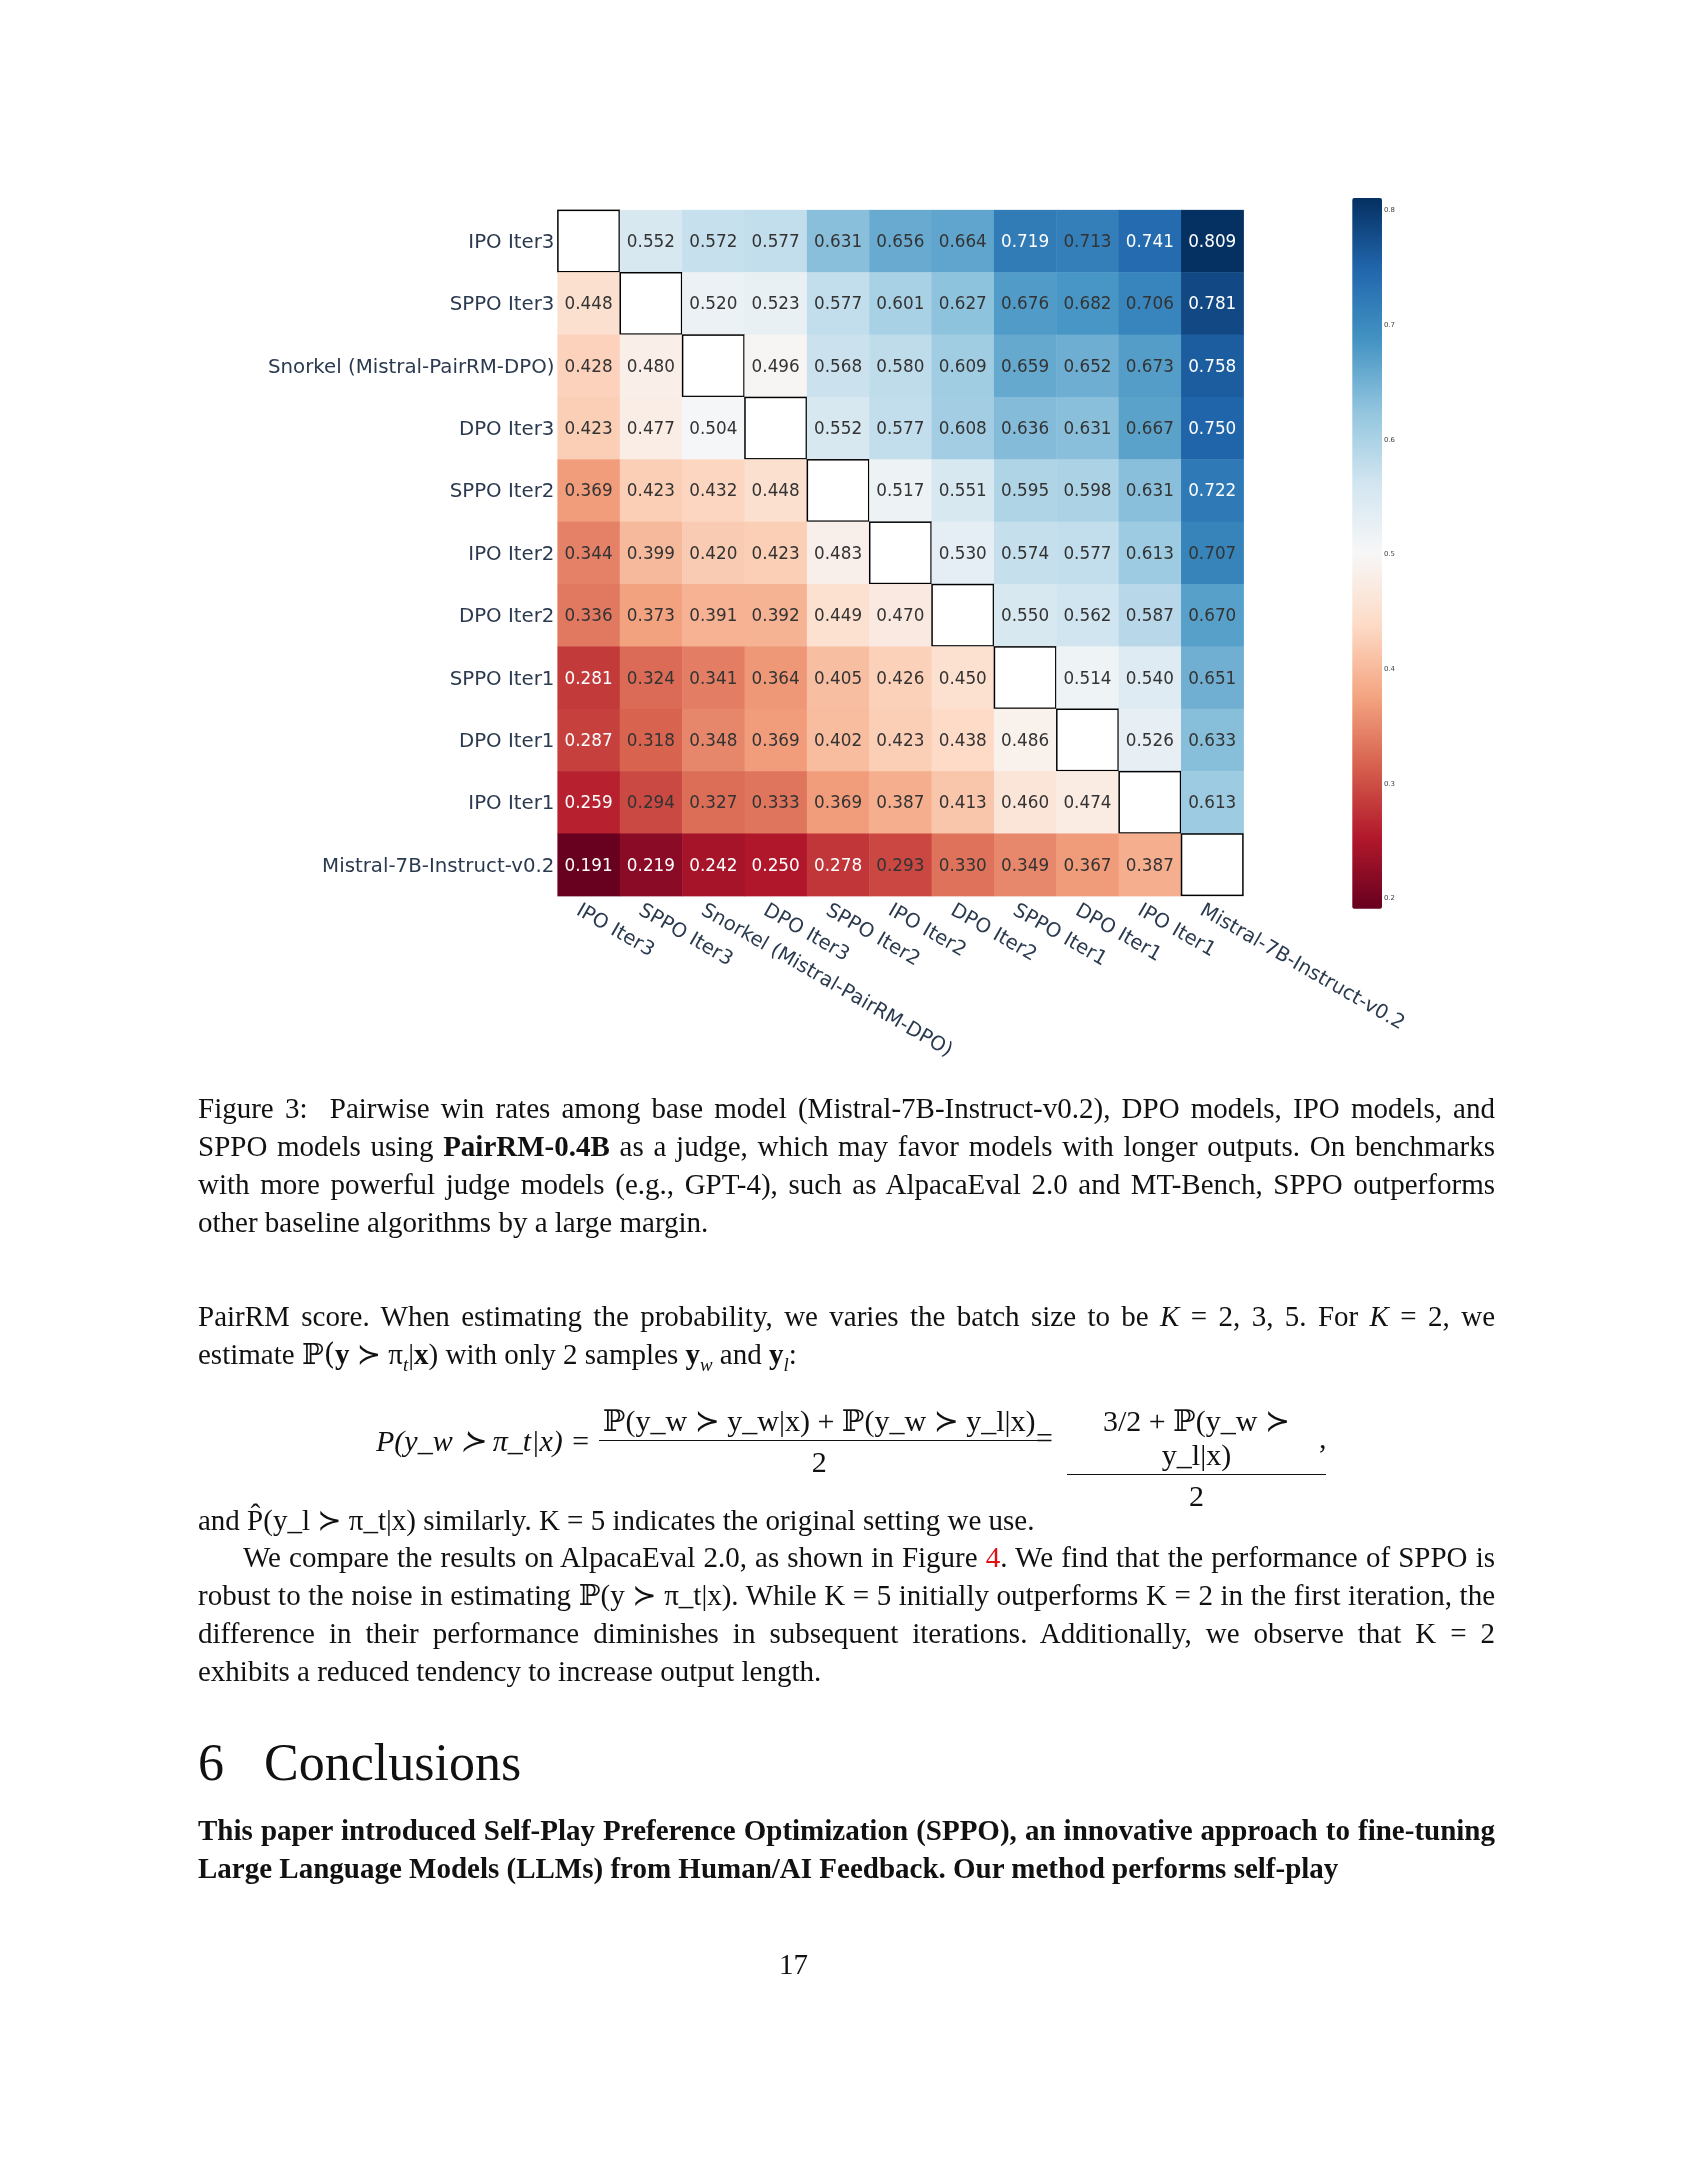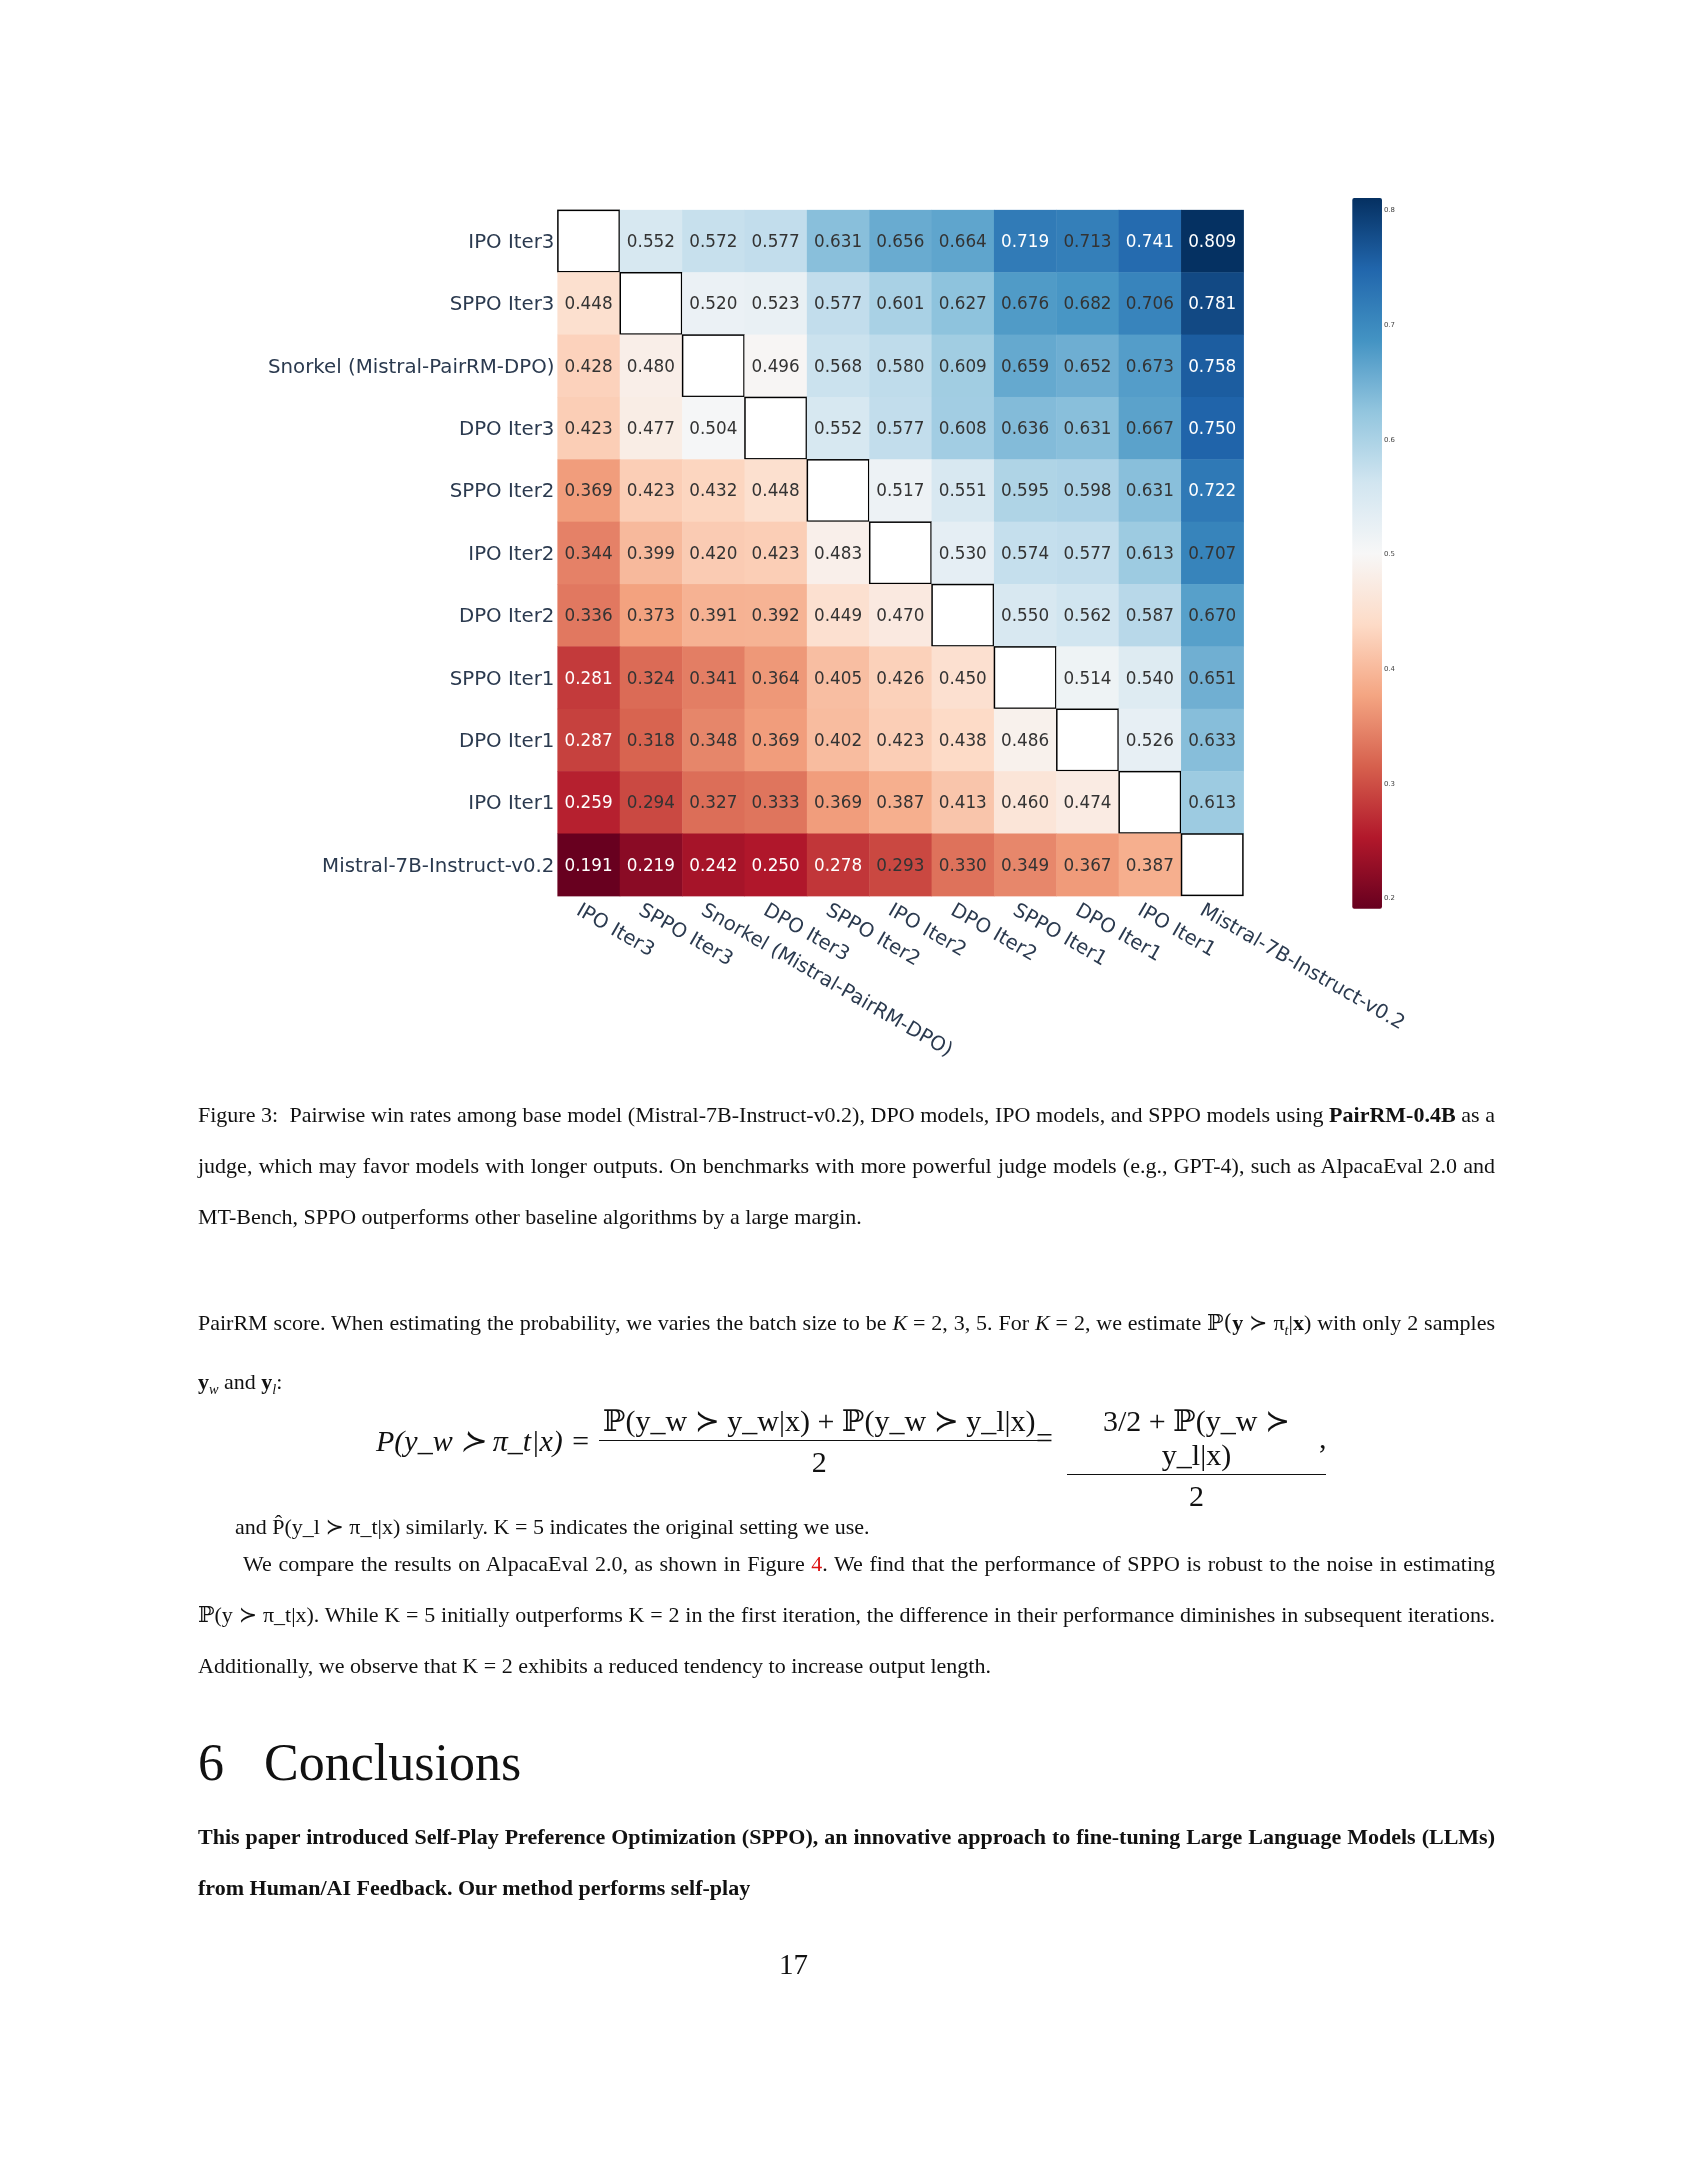--- a/index.html
+++ b/index.html
@@ -2,26 +2,26 @@
 <html><head>
 <meta charset="utf-8">
 <style>
   html, body { margin:0; padding:0; background:#fff; }
   body { width:1683px; height:2178px; position:relative; overflow:hidden;
          font-family:"Liberation Serif","DejaVu Serif",serif; color:#111; }
   #fig { position:absolute; left:0; top:0; width:1683px; height:1079px; }
   .ytick, .xtick { font-family:"DejaVu Sans","Liberation Sans",sans-serif; fill:#2b3a4f; font-size:20px; }
   .cell-text { font-family:"DejaVu Sans","Liberation Sans",sans-serif; font-size:17px; }
   .cbar-tick { font-family:"DejaVu Sans","Liberation Sans",sans-serif; font-size:7px; fill:#444; }
-  .text-block { position:absolute; left:198px; width:1297px; font-size:22px; line-height:51px; text-align:justify; }
+  .text-block { position:absolute; left:198px; width:1297px; font-size:29px; line-height:38px; text-align:justify; }
   .text-block p { margin:0; }
   #caption { top:1089px; }
   #para1 { top:1297px; }
   #equation { position:absolute; top:1391px; left:376px; width:950px; height:99px; font-size:30px; }
-  #para2 { top:1501px;margin-left:37px; }
+  #para2 { top:1501px; }
   #para3 { top:1538px; }
   #section-heading { position:absolute; left:198px; top:1733px; font-size:52px; font-weight:normal; }
   #section-heading .num { display:inline-block; width:66px; }
   #para4 { top:1811px;font-weight:bold; }
   #page-number { position:absolute; top:1948px; left:0; width:1587px; text-align:center; font-size:29px; }
   .ref { color:#d11; }
   .bb { font-family:"DejaVu Serif",serif; }
   .bold { font-weight:bold; }
   .it { font-style:italic; }
   .frac { display:inline-block; vertical-align:middle; text-align:center; }

